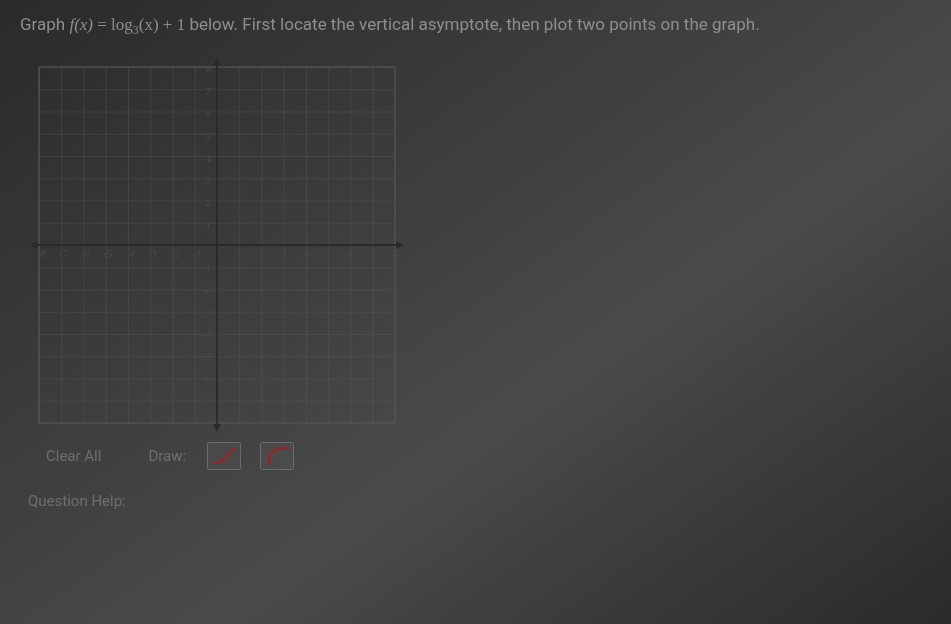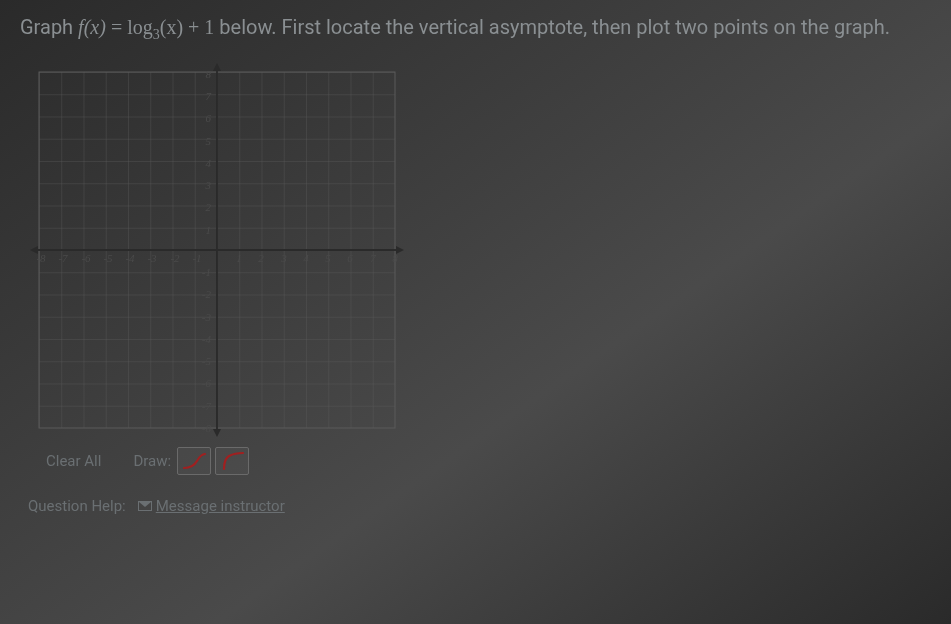--- a/index.html
+++ b/index.html
@@ -10,21 +10,21 @@
     body {
       font-family: -apple-system, BlinkMacSystemFont, "Segoe UI", Roboto, Helvetica, Arial, sans-serif;
       background: linear-gradient(145deg, #2a2a2a 0%, #3a3a3a 30%, #4a4a4a 60%, #2a2a2a 100%);
       width: 951px;
       height: 624px;
       padding: 12px 20px;
       color: #888;
       overflow: hidden;
     }
     .question-text {
-      font-size: 20px;
+      font-size: 17px;
       color: #8a8f92;
       line-height: 1.5;
       margin-bottom: 16px;
     }
     .mathjax {
       font-family: 'Cambria Math', 'STIX', 'Times New Roman', serif;
       font-style: italic;
     }
     .sub {
       font-size: 0.7em;
@@ -38,21 +38,21 @@
       margin-left: 8px;
       margin-bottom: 8px;
     }
     .grid {
       width: 100%;
       height: 100%;
     }
     .toolbar {
       display: flex;
       align-items: center;
-      gap: 4px;
+      gap: 19px;
       margin-top: 4px;
       margin-left: 20px;
       font-size: 15px;
       color: #6a6f72;
     }
     .toolbar .clear-btn {
       padding: 4px 6px;
       cursor: pointer;
     }
     .toolbar .draw-label {
@@ -185,17 +185,13 @@
   </span>
   <span class="tool-btn">
     <svg width="26" height="20">
       <path d="M 5 18 Q 5 8 10 5 Q 16 2 24 2" stroke="#a02020" stroke-width="2.2" fill="none" stroke-linecap="round"></path>
     </svg>
   </span>
 </div>
 
 <div class="help-row">
   <span>Question Help:</span>
-  <span class="help-link">
-    <span class="mail-icon"></span>
-    <span>Message instructor</span>
-  </span>
 </div>
 
 </body></html>

